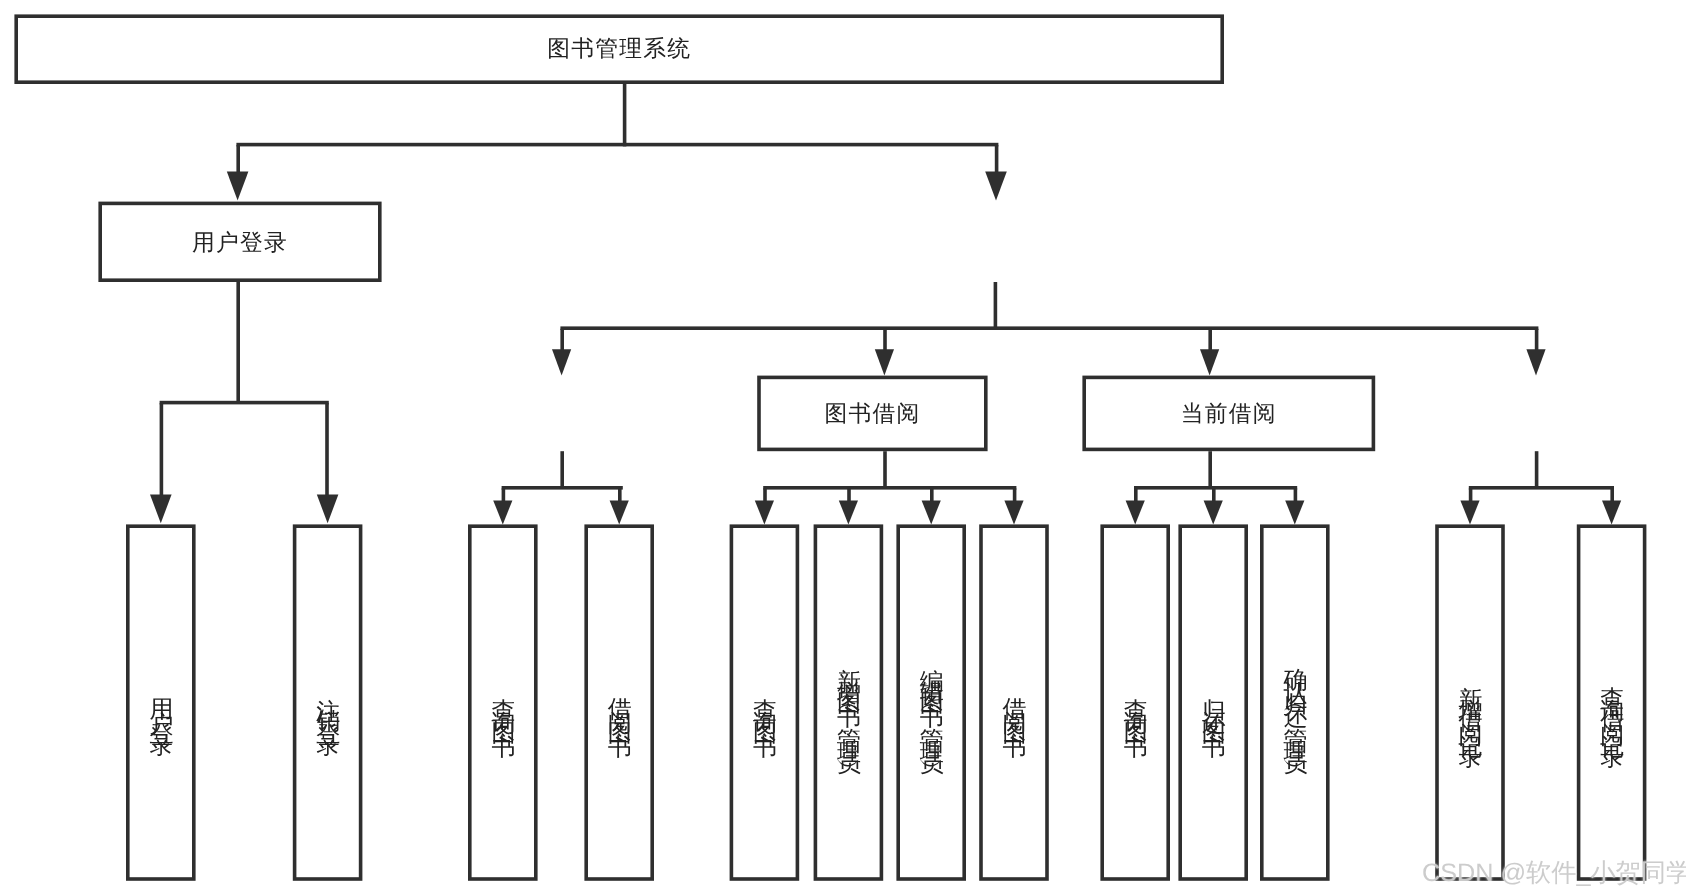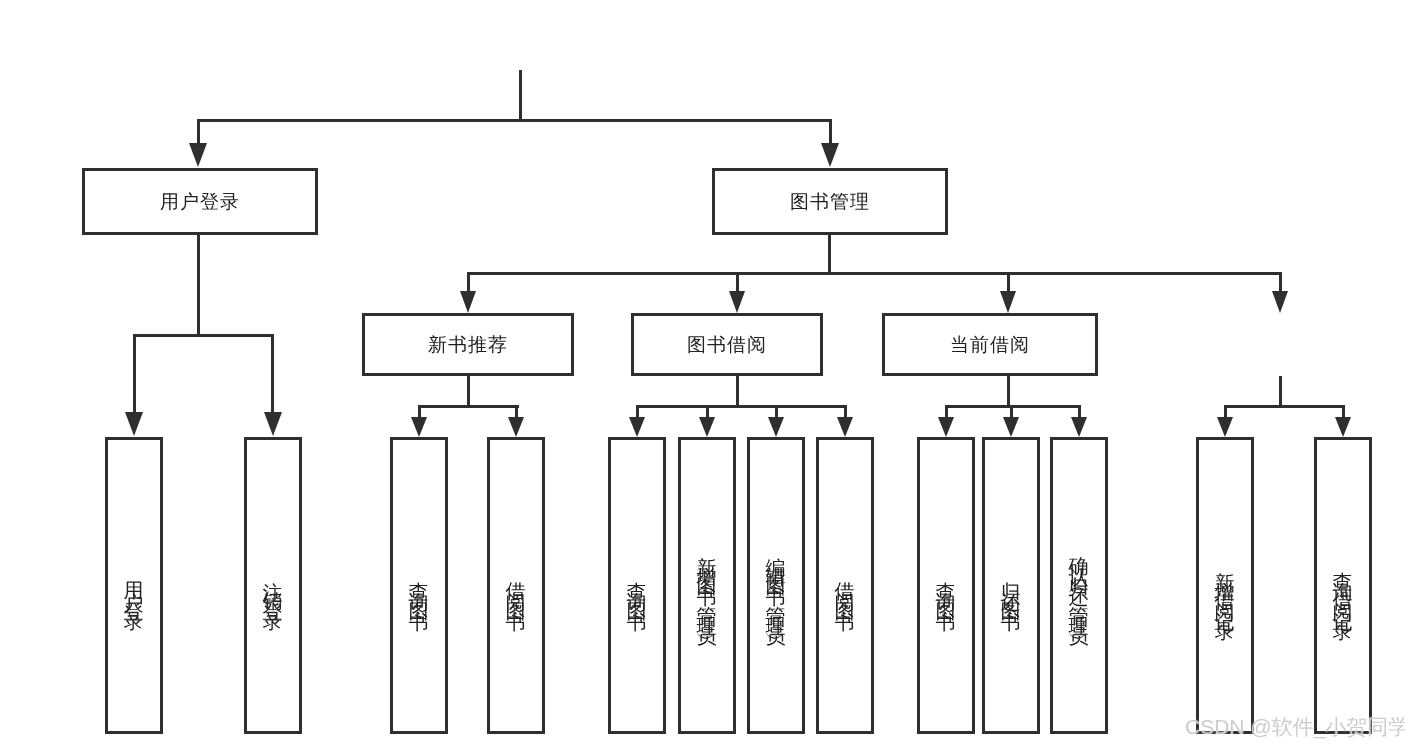--- a/index.html
+++ b/index.html
@@ -47,35 +47,32 @@
     text-shadow:0 0 2px #ffffff;
     white-space:nowrap;
     z-index:5;
   }
 </style>
 </head>
 <body>
 
 <div class="canvas">
 
+  <div class="box h" style="left:12px;top:12px;width:1008px;height:58px">
+    <span>图书管理系统</span>
+  </div>
 
   <div class="box h" style="left:82px;top:168px;width:236px;height:67px">
     <span>用户登录</span>
   </div>
-  <div class="box h" style="left:712px;top:168px;width:236px;height:67px">
-    <span>图书管理</span>
-  </div>
 
-  <div class="box h" style="left:362px;top:313px;width:212px;height:63px">
-    <span>新书推荐</span>
-  </div>
   <div class="box h" style="left:631px;top:313px;width:192px;height:63px">
     <span>图书借阅</span>
   </div>
-  <div class="box h" style="left:882px;top:313px;width:216px;height:63px">
+  <div class="box h" style="left:902px;top:313px;width:244px;height:63px">
     <span>当前借阅</span>
   </div>
 
   <div class="box v" style="left:105px;top:437px;width:58px;height:297px">
     <span>用户登录</span>
   </div>
   <div class="box v" style="left:244px;top:437px;width:58px;height:297px">
     <span>注销登录</span>
   </div>
 

